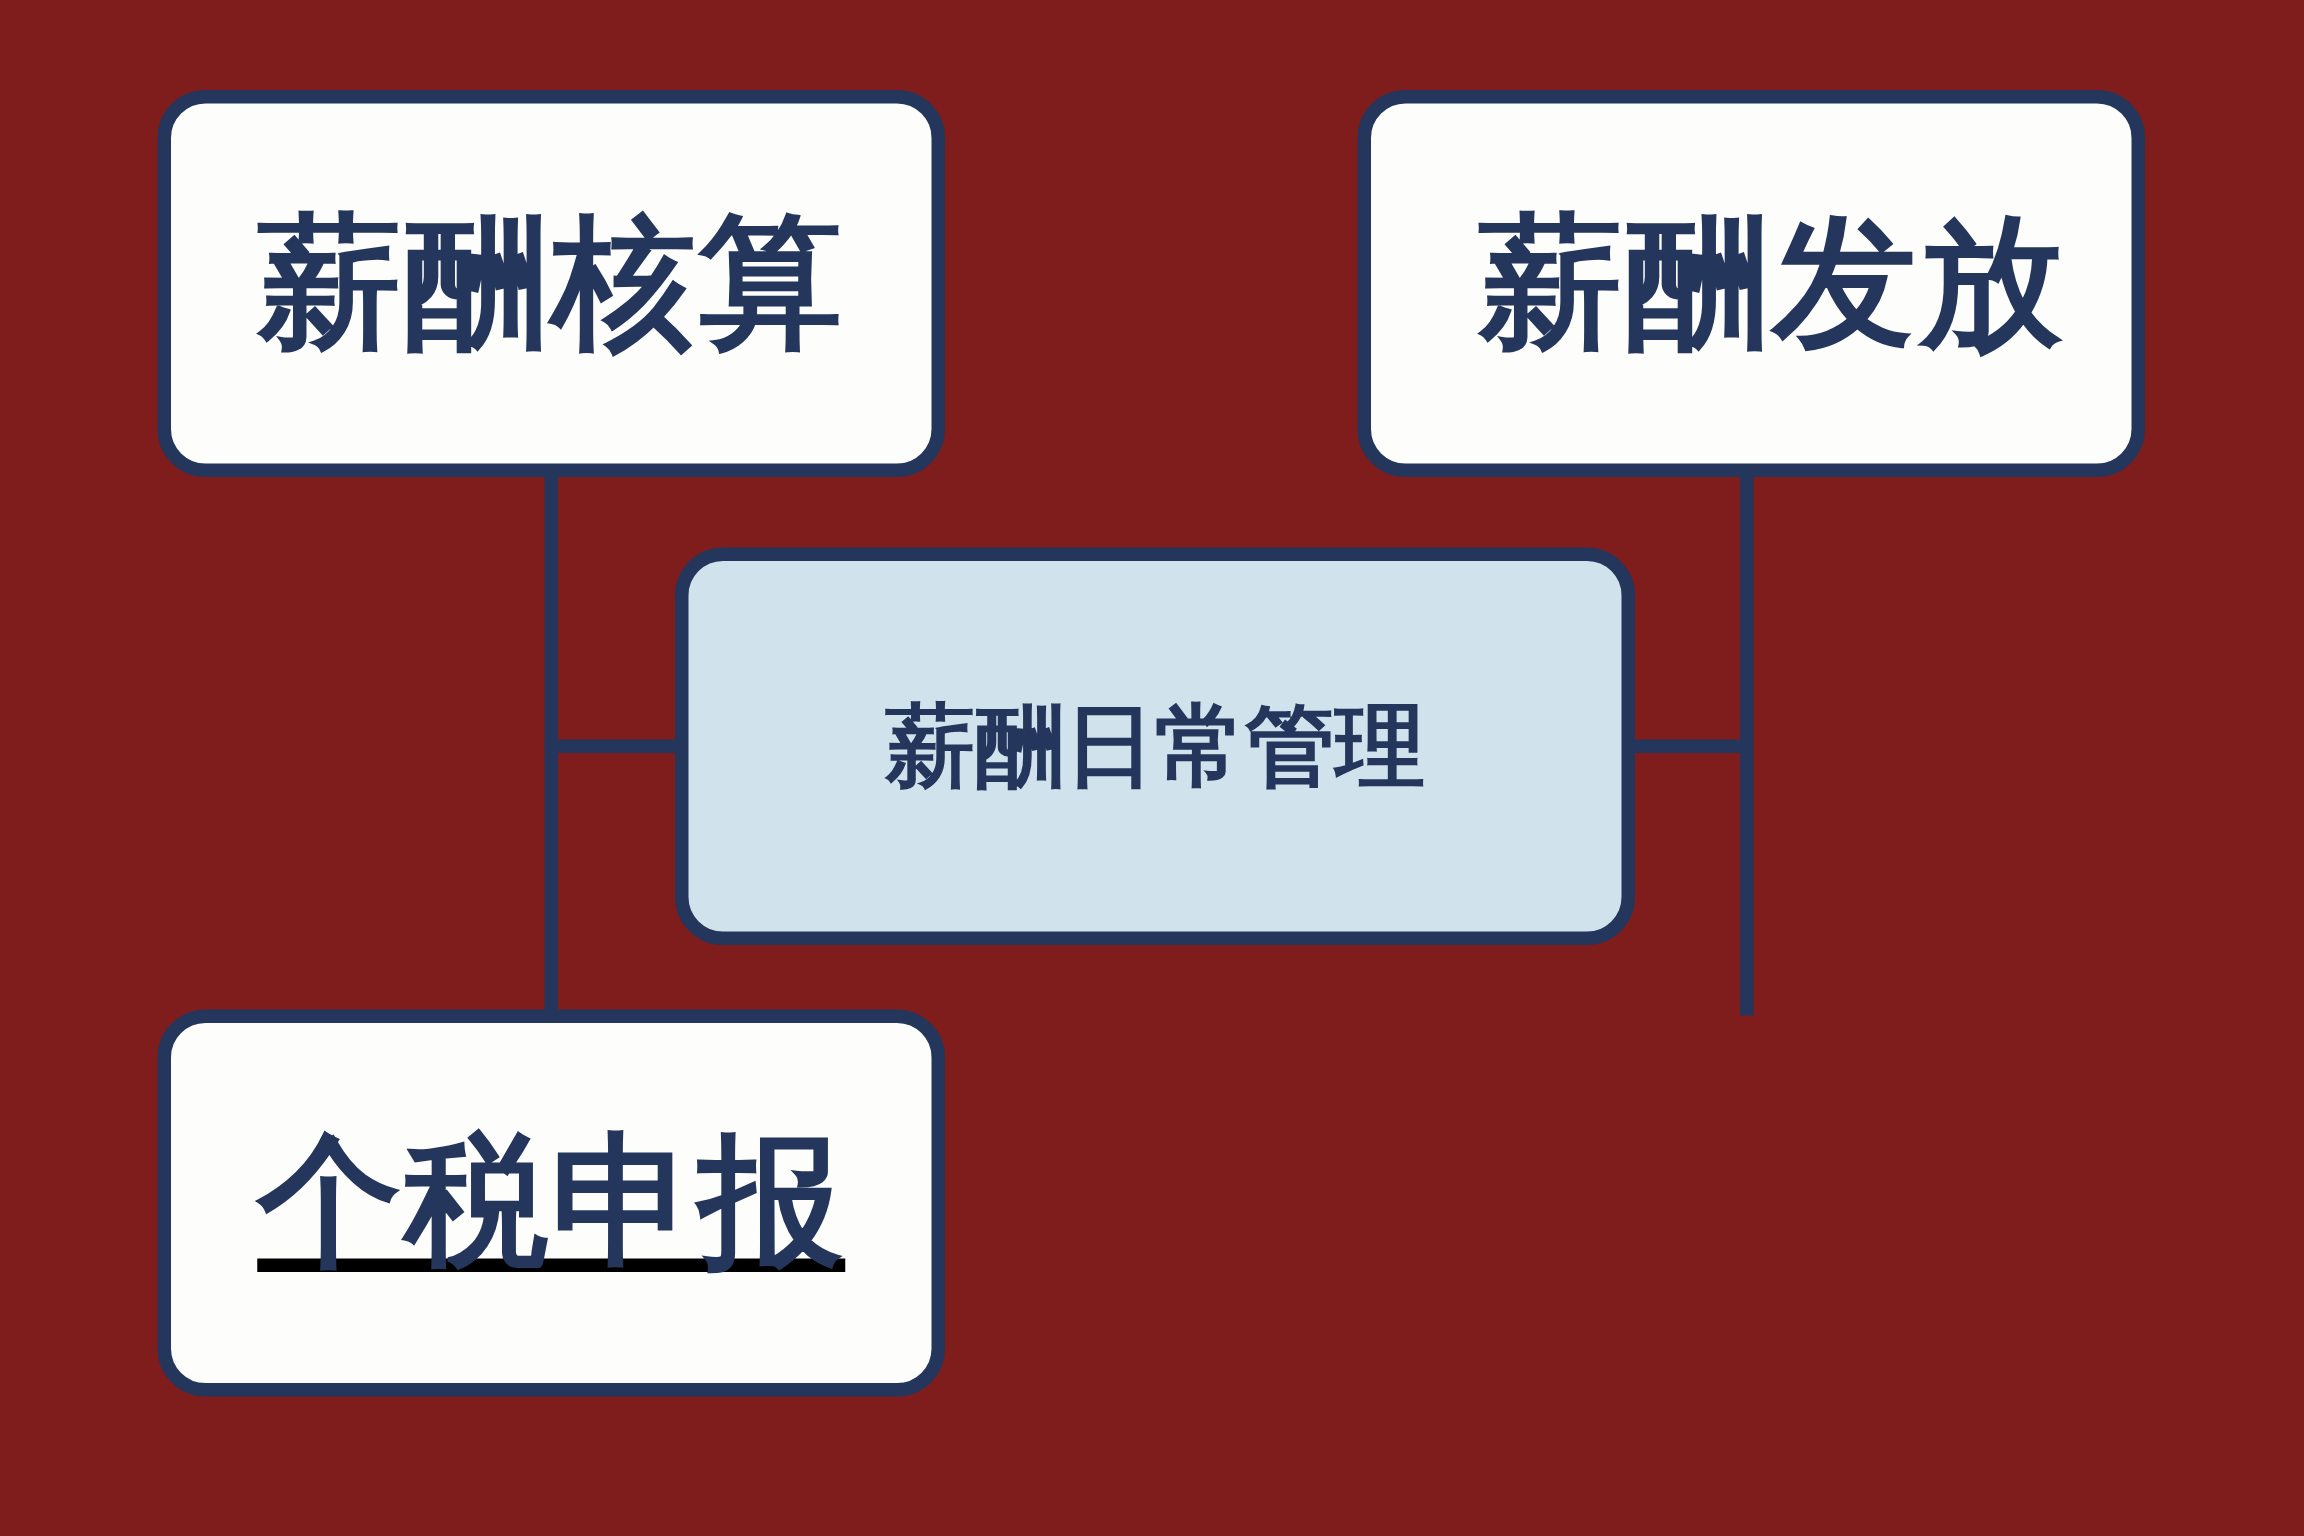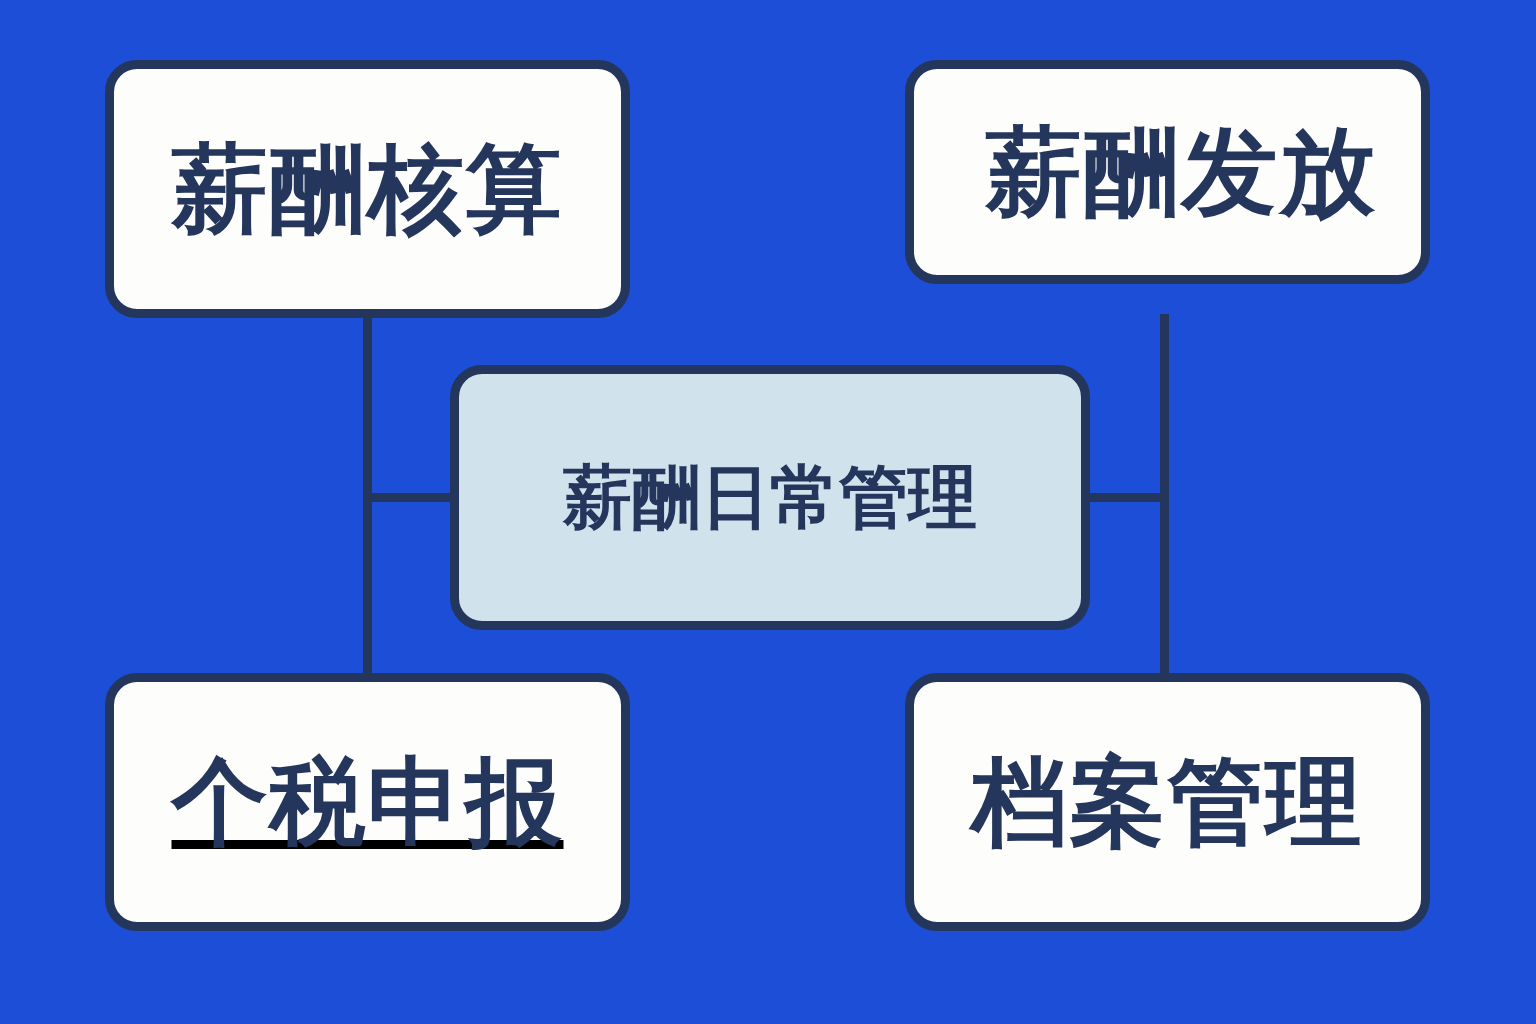--- a/index.html
+++ b/index.html
@@ -7,21 +7,21 @@
     padding: 0;
     width: 1536px;
     height: 1024px;
     overflow: hidden;
     font-family: "Liberation Sans", "DejaVu Sans", sans-serif;
   }
   .canvas {
     position: relative;
     width: 1536px;
     height: 1024px;
-    background: #1d4ed8;
+    background: #7f1d1d;
   }
   .node {
     position: absolute;
     box-sizing: border-box;
     border: 9px solid #24365c;
     border-radius: 32px;
     background: #fdfdfc;
     display: flex;
     align-items: center;
     justify-content: center;
@@ -29,28 +29,28 @@
   .node .label {
     color: #24365c;
     font-weight: 800;
     font-size: 96px;
     line-height: 1;
     letter-spacing: 2px;
     white-space: nowrap;
     text-align: center;
   }
   .node-top-left    { left: 105px; top: 60px;  width: 525px; height: 258px; }
-  .node-top-right   { left: 905px; top: 60px;  width: 525px; height: 224px; padding-left: 28px; }
+  .node-top-right   { left: 905px; top: 60px;  width: 525px; height: 258px; padding-left: 28px; }
   .node-bottom-left { left: 105px; top: 673px; width: 525px; height: 258px; text-decoration: underline; }
   .node-bottom-right{ left: 905px; top: 673px; width: 525px; height: 258px; }
   .node-center {
     left: 450px; top: 365px; width: 640px; height: 265px;
     background: #d0e2ec;
   }
-  .node-center .label { font-size: 69px; letter-spacing: 0px; }
+  .node-center .label { font-size: 60px; letter-spacing: 0px; }
   .connector {
     position: absolute;
     background: #24365c;
   }
   .trunk-left  { left: 363px;  top: 314px; width: 9px;  height: 363px; }
   .trunk-right { left: 1160px; top: 314px; width: 9px;  height: 363px; }
   .branch-left { left: 368px;  top: 493px; width: 88px; height: 9px; }
   .branch-right{ left: 1084px; top: 493px; width: 82px; height: 9px; }
 </style>
 </head>
@@ -72,17 +72,14 @@
   </div>
 
   <div class="node node-center">
     <span class="label">薪酬日常管理</span>
   </div>
 
   <div class="node node-bottom-left">
     <span class="label">个税申报</span>
   </div>
 
-  <div class="node node-bottom-right">
-    <span class="label">档案管理</span>
-  </div>
 
 </div>
 
 </body></html>

